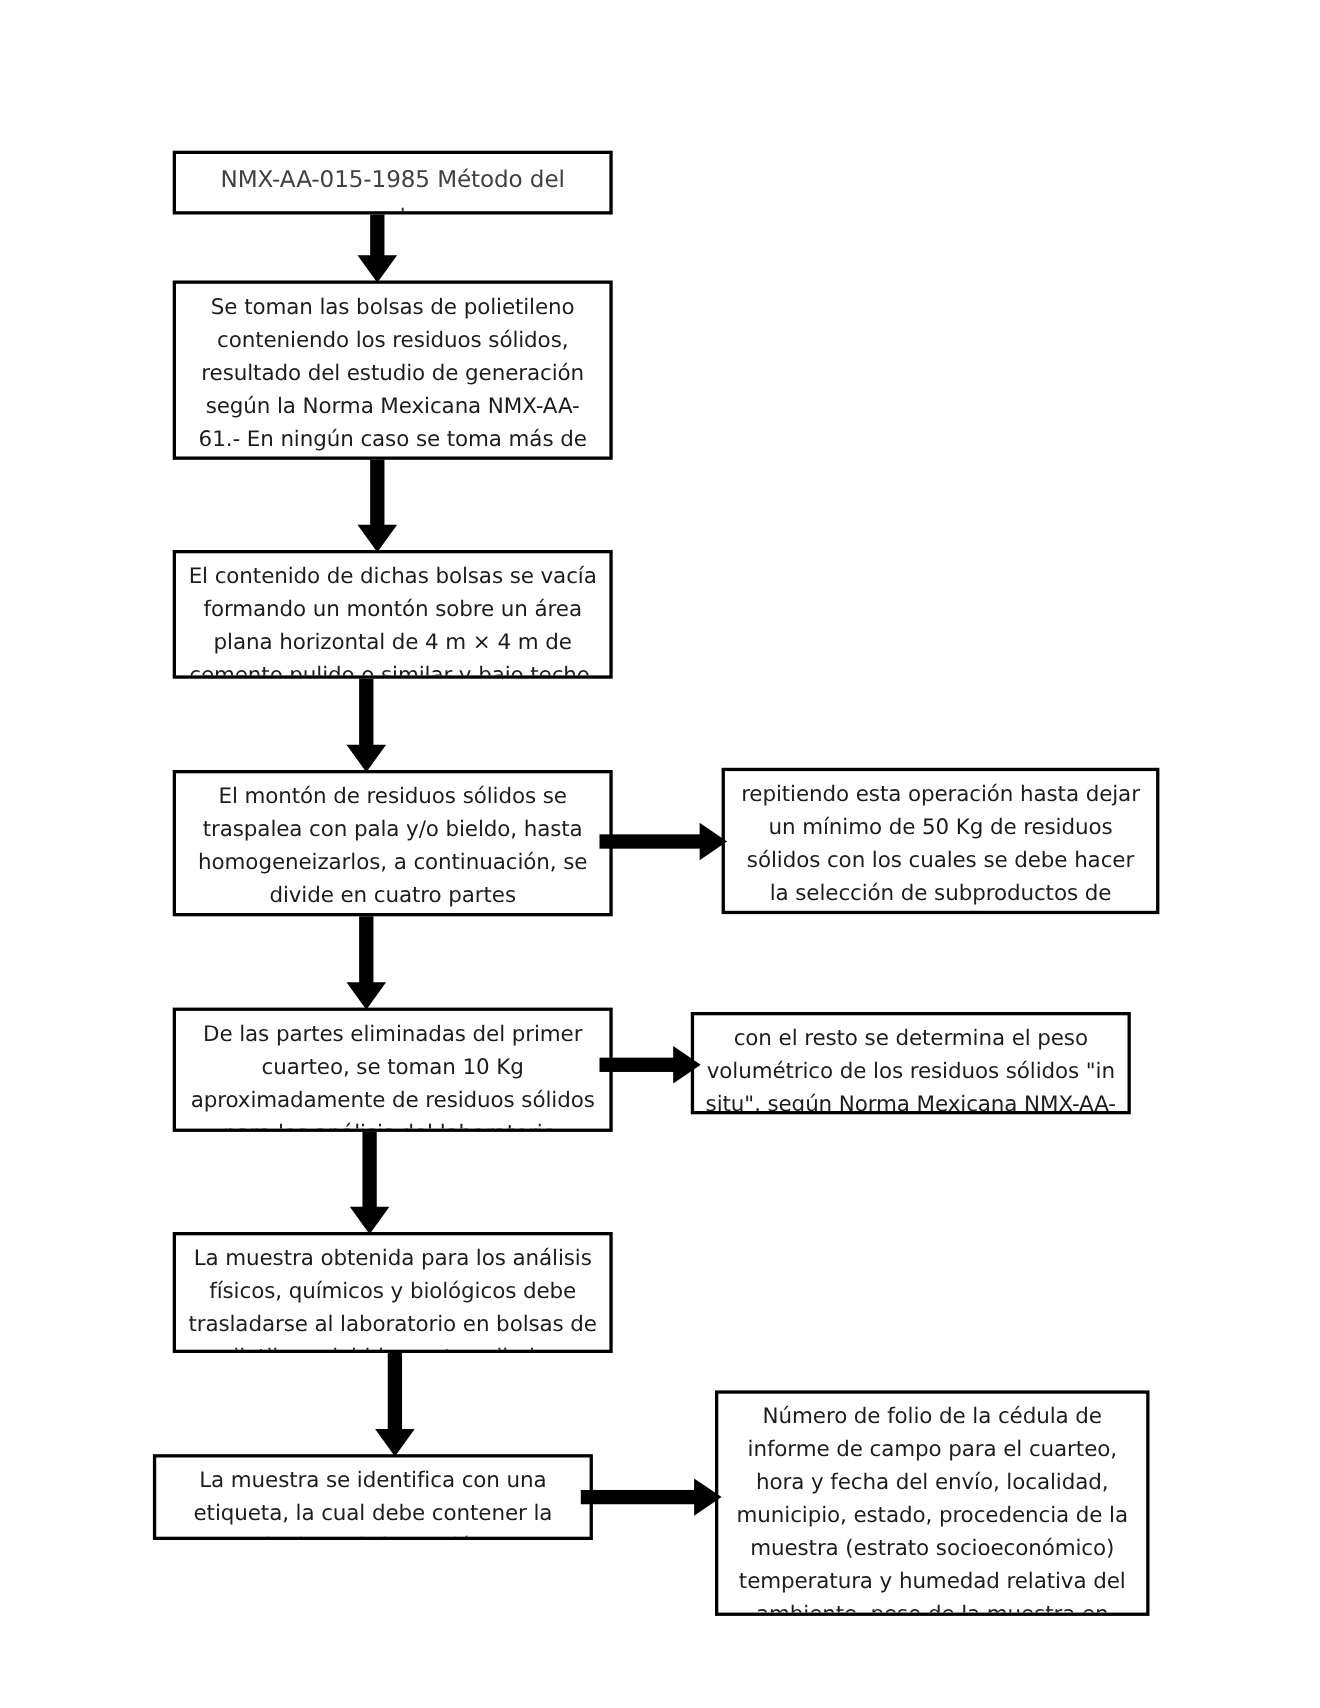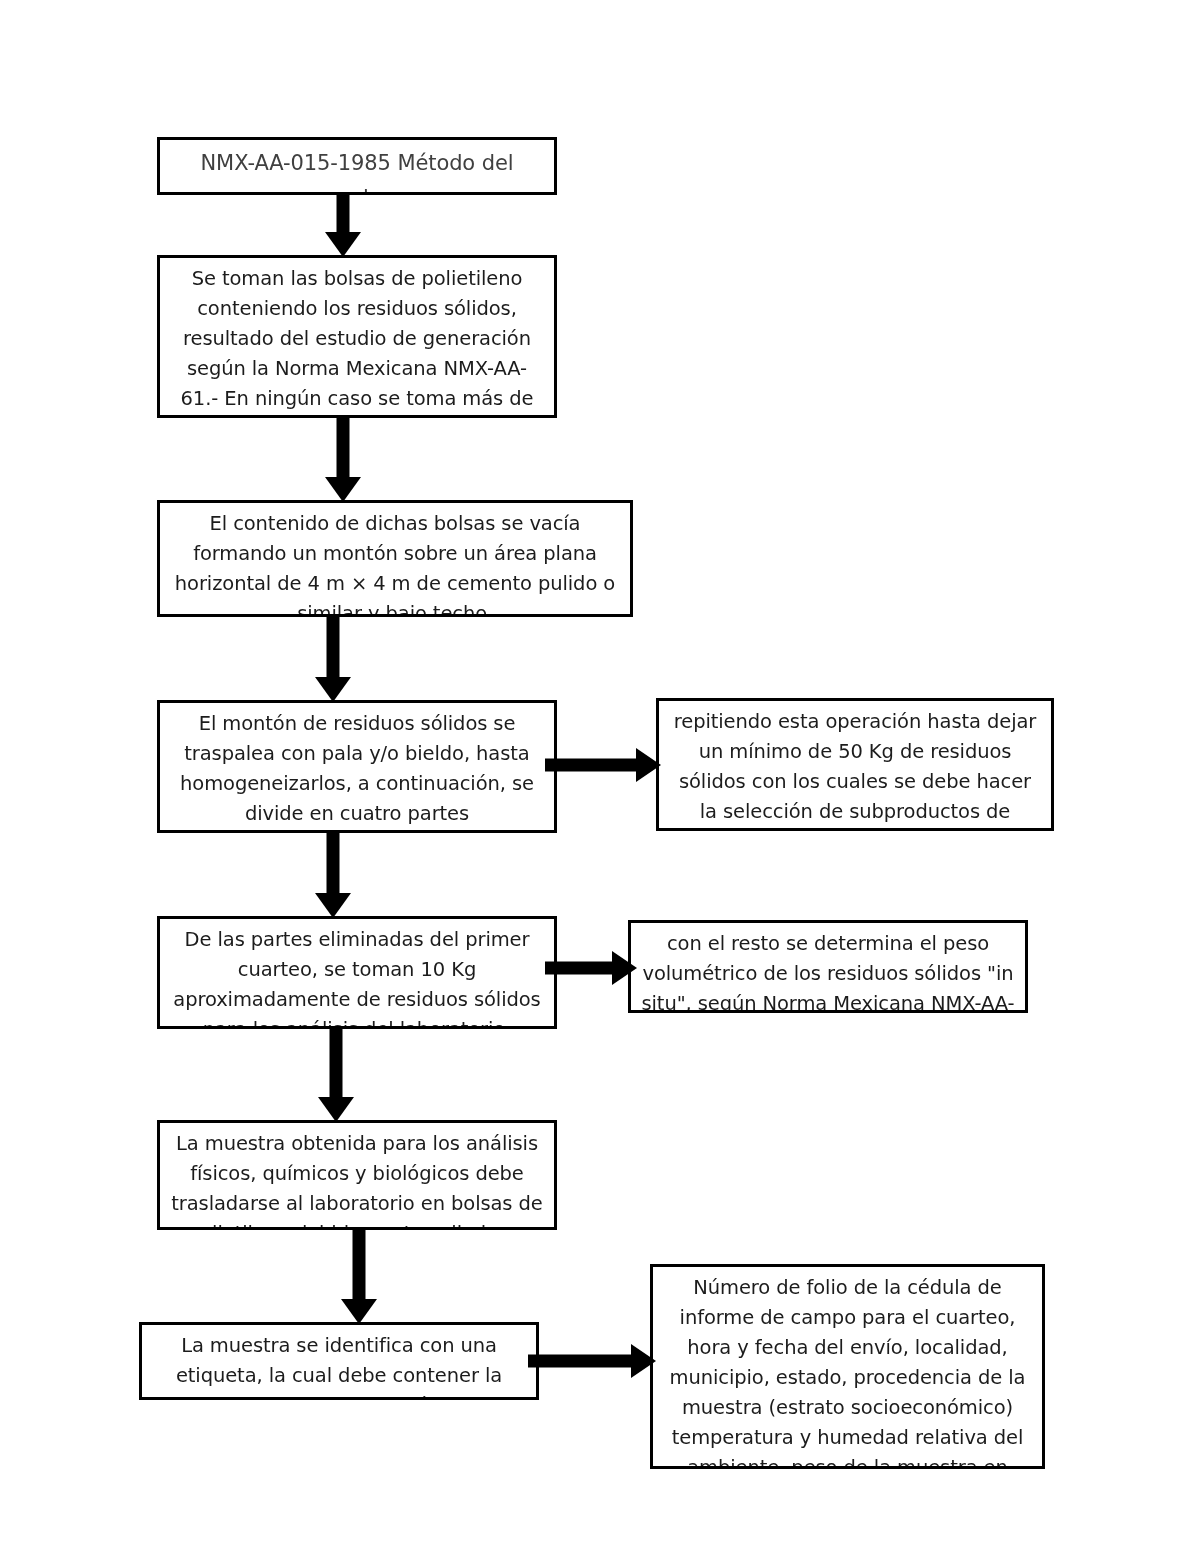--- a/index.html
+++ b/index.html
@@ -96,21 +96,21 @@
 <div id="canvas">
 
   <div class="node title" style="left:157px; top:137px; width:400px; height:58px;">
     <div class="txt">NMX-AA-015-1985 Método del cuarteo</div>
   </div>
 
   <div class="node" style="left:157px; top:255px; width:400px; height:163px;">
     <div class="txt">Se toman las bolsas de polietileno conteniendo los residuos sólidos, resultado del estudio de generación según la Norma Mexicana NMX-AA-61.- En ningún caso se toma más de 250 bolsas para efectuar el cuarteo.</div>
   </div>
 
-  <div class="node" style="left:157px; top:500px; width:476px; height:117px;">
+  <div class="node" style="left:157px; top:500px; width:400px; height:117px;">
     <div class="txt">El contenido de dichas bolsas se vacía formando un montón sobre un área plana horizontal de 4 m × 4 m de cemento pulido o similar y bajo techo.</div>
   </div>
 
   <div class="node" style="left:157px; top:700px; width:400px; height:133px;">
     <div class="txt">El montón de residuos sólidos se traspalea con pala y/o bieldo, hasta homogeneizarlos, a continuación, se divide en cuatro partes aproximadamente iguales A B C y D (Fig. 1), y se eliminan las partes opuestas A y</div>
   </div>
 
   <div class="node" style="left:656px; top:698px; width:398px; height:133px;">
     <div class="txt">repitiendo esta operación hasta dejar un mínimo de 50 Kg de residuos sólidos con los cuales se debe hacer la selección de subproductos de acuerdo a la Norma Mexicana NMX-AA-22.</div>
   </div>

